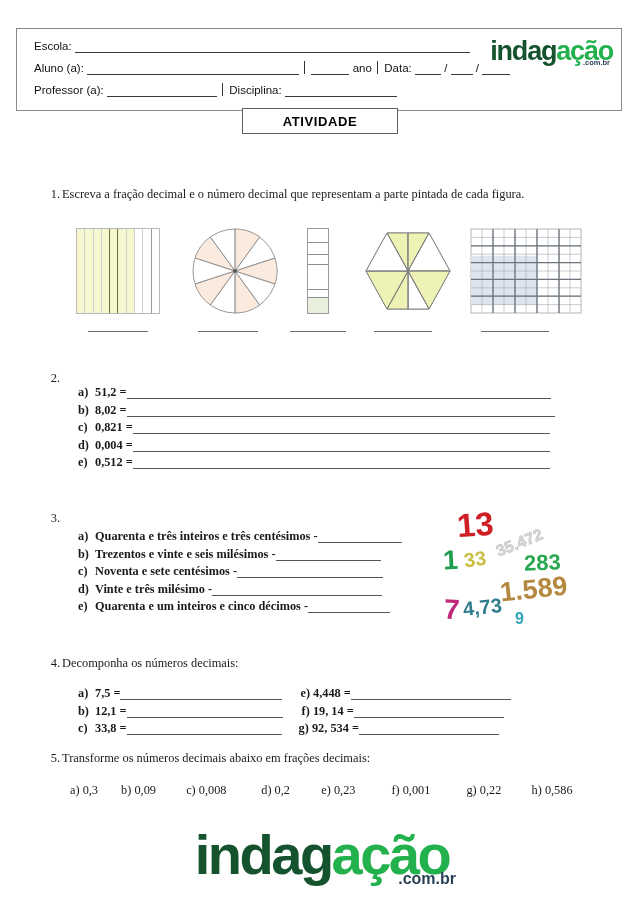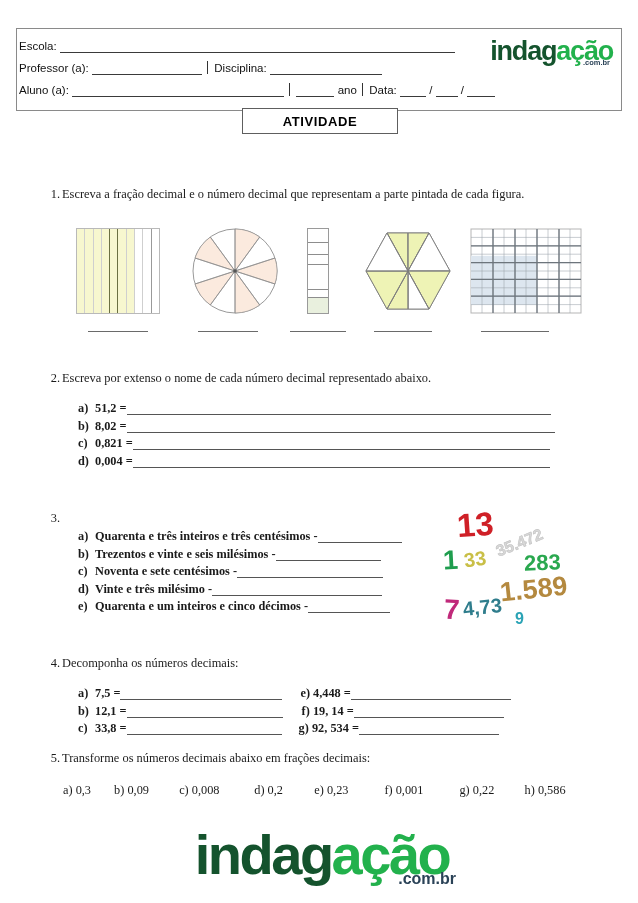--- a/index.html
+++ b/index.html
@@ -22,21 +22,21 @@
     left: 16px;
     top: 28px;
     width: 606px;
     height: 83px;
     border: 1px solid #8a8a8a;
     box-sizing: border-box;
     background: #fff;
   }
   .hdr-lines {
     position: absolute;
-    left: 2px;
+    left: 17px;
     top: 6px;
     width: 470px;
     font-family: "Liberation Sans", sans-serif;
     font-size: 11.5px;
     line-height: 22px;
     color: #111;
     white-space: nowrap;
   }
   .hdr-row { display: block; height: 22px; }
   .rule {
@@ -235,39 +235,39 @@
 </head>
 <body>
 
 <div class="header-box">
   <div class="hdr-lines">
     <span class="hdr-row">
       <span>Escola:</span>
       <span class="rule" style="width:395px"></span>
     </span>
     <span class="hdr-row">
-      <span>Professor (a):</span>
-      <span class="rule" style="width:110px"></span>
-      <span class="sep"></span>
-      <span>Disciplina:</span>
-      <span class="rule" style="width:112px"></span>
-    </span>
-    <span class="hdr-row">
       <span>Aluno (a):</span>
       <span class="rule" style="width:212px"></span>
       <span class="sep"></span>
       <span class="rule" style="width:38px"></span>
       <span>ano</span>
       <span class="sep"></span>
       <span>Data:</span>
       <span class="rule" style="width:26px"></span>
       <span>/</span>
       <span class="rule" style="width:22px"></span>
       <span>/</span>
       <span class="rule" style="width:28px"></span>
+    </span>
+    <span class="hdr-row">
+      <span>Professor (a):</span>
+      <span class="rule" style="width:110px"></span>
+      <span class="sep"></span>
+      <span>Disciplina:</span>
+      <span class="rule" style="width:112px"></span>
     </span>
   </div>
 
   <div class="hdr-logo">
     <div class="logo-word"><span class="logo-dark">indag</span><span class="logo-green">ação</span></div>
     <div class="logo-tld">.com.br</div>
   </div>
 </div>
 
 <div class="atividade">
@@ -388,33 +388,35 @@
 <div class="fig-blanks">
   <div class="fig-blank" style="left:26px;  width:60px;"></div>
   <div class="fig-blank" style="left:136px; width:60px;"></div>
   <div class="fig-blank" style="left:228px; width:56px;"></div>
   <div class="fig-blank" style="left:312px; width:58px;"></div>
   <div class="fig-blank" style="left:419px; width:68px;"></div>
 </div>
 
 <div class="q" style="top:370px;">
   <span class="q-num">2.</span>
-  <span class="q-text">Escreva por extenso o nome de cada número decimal representado abaixo.</span>
   <div class="items">
     <span class="item">
       <span class="item-lbl">a)</span><span>51,2 =</span><span class="fill" style="width:424px"></span>
     </span>
     <span class="item">
       <span class="item-lbl">b)</span><span>8,02 =</span><span class="fill" style="width:428px"></span>
     </span>
     <span class="item">
       <span class="item-lbl">c)</span><span>0,821 =</span><span class="fill" style="width:417px"></span>
     </span>
     <span class="item">
       <span class="item-lbl">d)</span><span>0,004 =</span><span class="fill" style="width:417px"></span>
+    </span>
+    <span class="item">
+      <span class="item-lbl">e)</span><span>0,512 =</span><span class="fill" style="width:417px"></span>
     </span>
   </div>
 </div>
 
 <div class="q" style="top:510px;">
   <span class="q-num">3.</span>
   <div class="items" style="margin-top:18px">
     <span class="item">
       <span class="item-lbl">a)</span><span>Quarenta e três inteiros e três centésimos -</span><span class="fill" style="width:84px"></span>
     </span>
@@ -457,21 +459,21 @@
     </span>
     <span class="item">
       <span class="item-lbl">c)</span><span>33,8 =</span><span class="fill" style="width:155px"></span><span style="display:inline-block;width:17px"></span><span>g)</span> <span>92, 534 =</span><span class="fill" style="width:140px"></span>
     </span>
   </div>
 </div>
 
 <div class="q" style="top:750px;">
   <span class="q-num">5.</span>
   <span class="q-text">Transforme os números decimais abaixo em frações decimais:</span>
-  <div class="items" style="margin-top:16px; margin-left:1px; white-space:nowrap;">
+  <div class="items" style="margin-top:16px; margin-left:8px; white-space:nowrap;">
     <span style="display:inline-block;width:48px"><span>a)</span> <span>0,3</span></span>
     <span style="display:inline-block;width:62px"><span>b)</span> <span>0,09</span></span>
     <span style="display:inline-block;width:72px"><span>c)</span> <span>0,008</span></span>
     <span style="display:inline-block;width:57px"><span>d)</span> <span>0,2</span></span>
     <span style="display:inline-block;width:67px"><span>e)</span> <span>0,23</span></span>
     <span style="display:inline-block;width:72px"><span>f)</span> <span>0,001</span></span>
     <span style="display:inline-block;width:62px"><span>g)</span> <span>0,22</span></span>
     <span style="display:inline-block;"><span>h)</span> <span>0,586</span></span>
   </div>
 </div>

